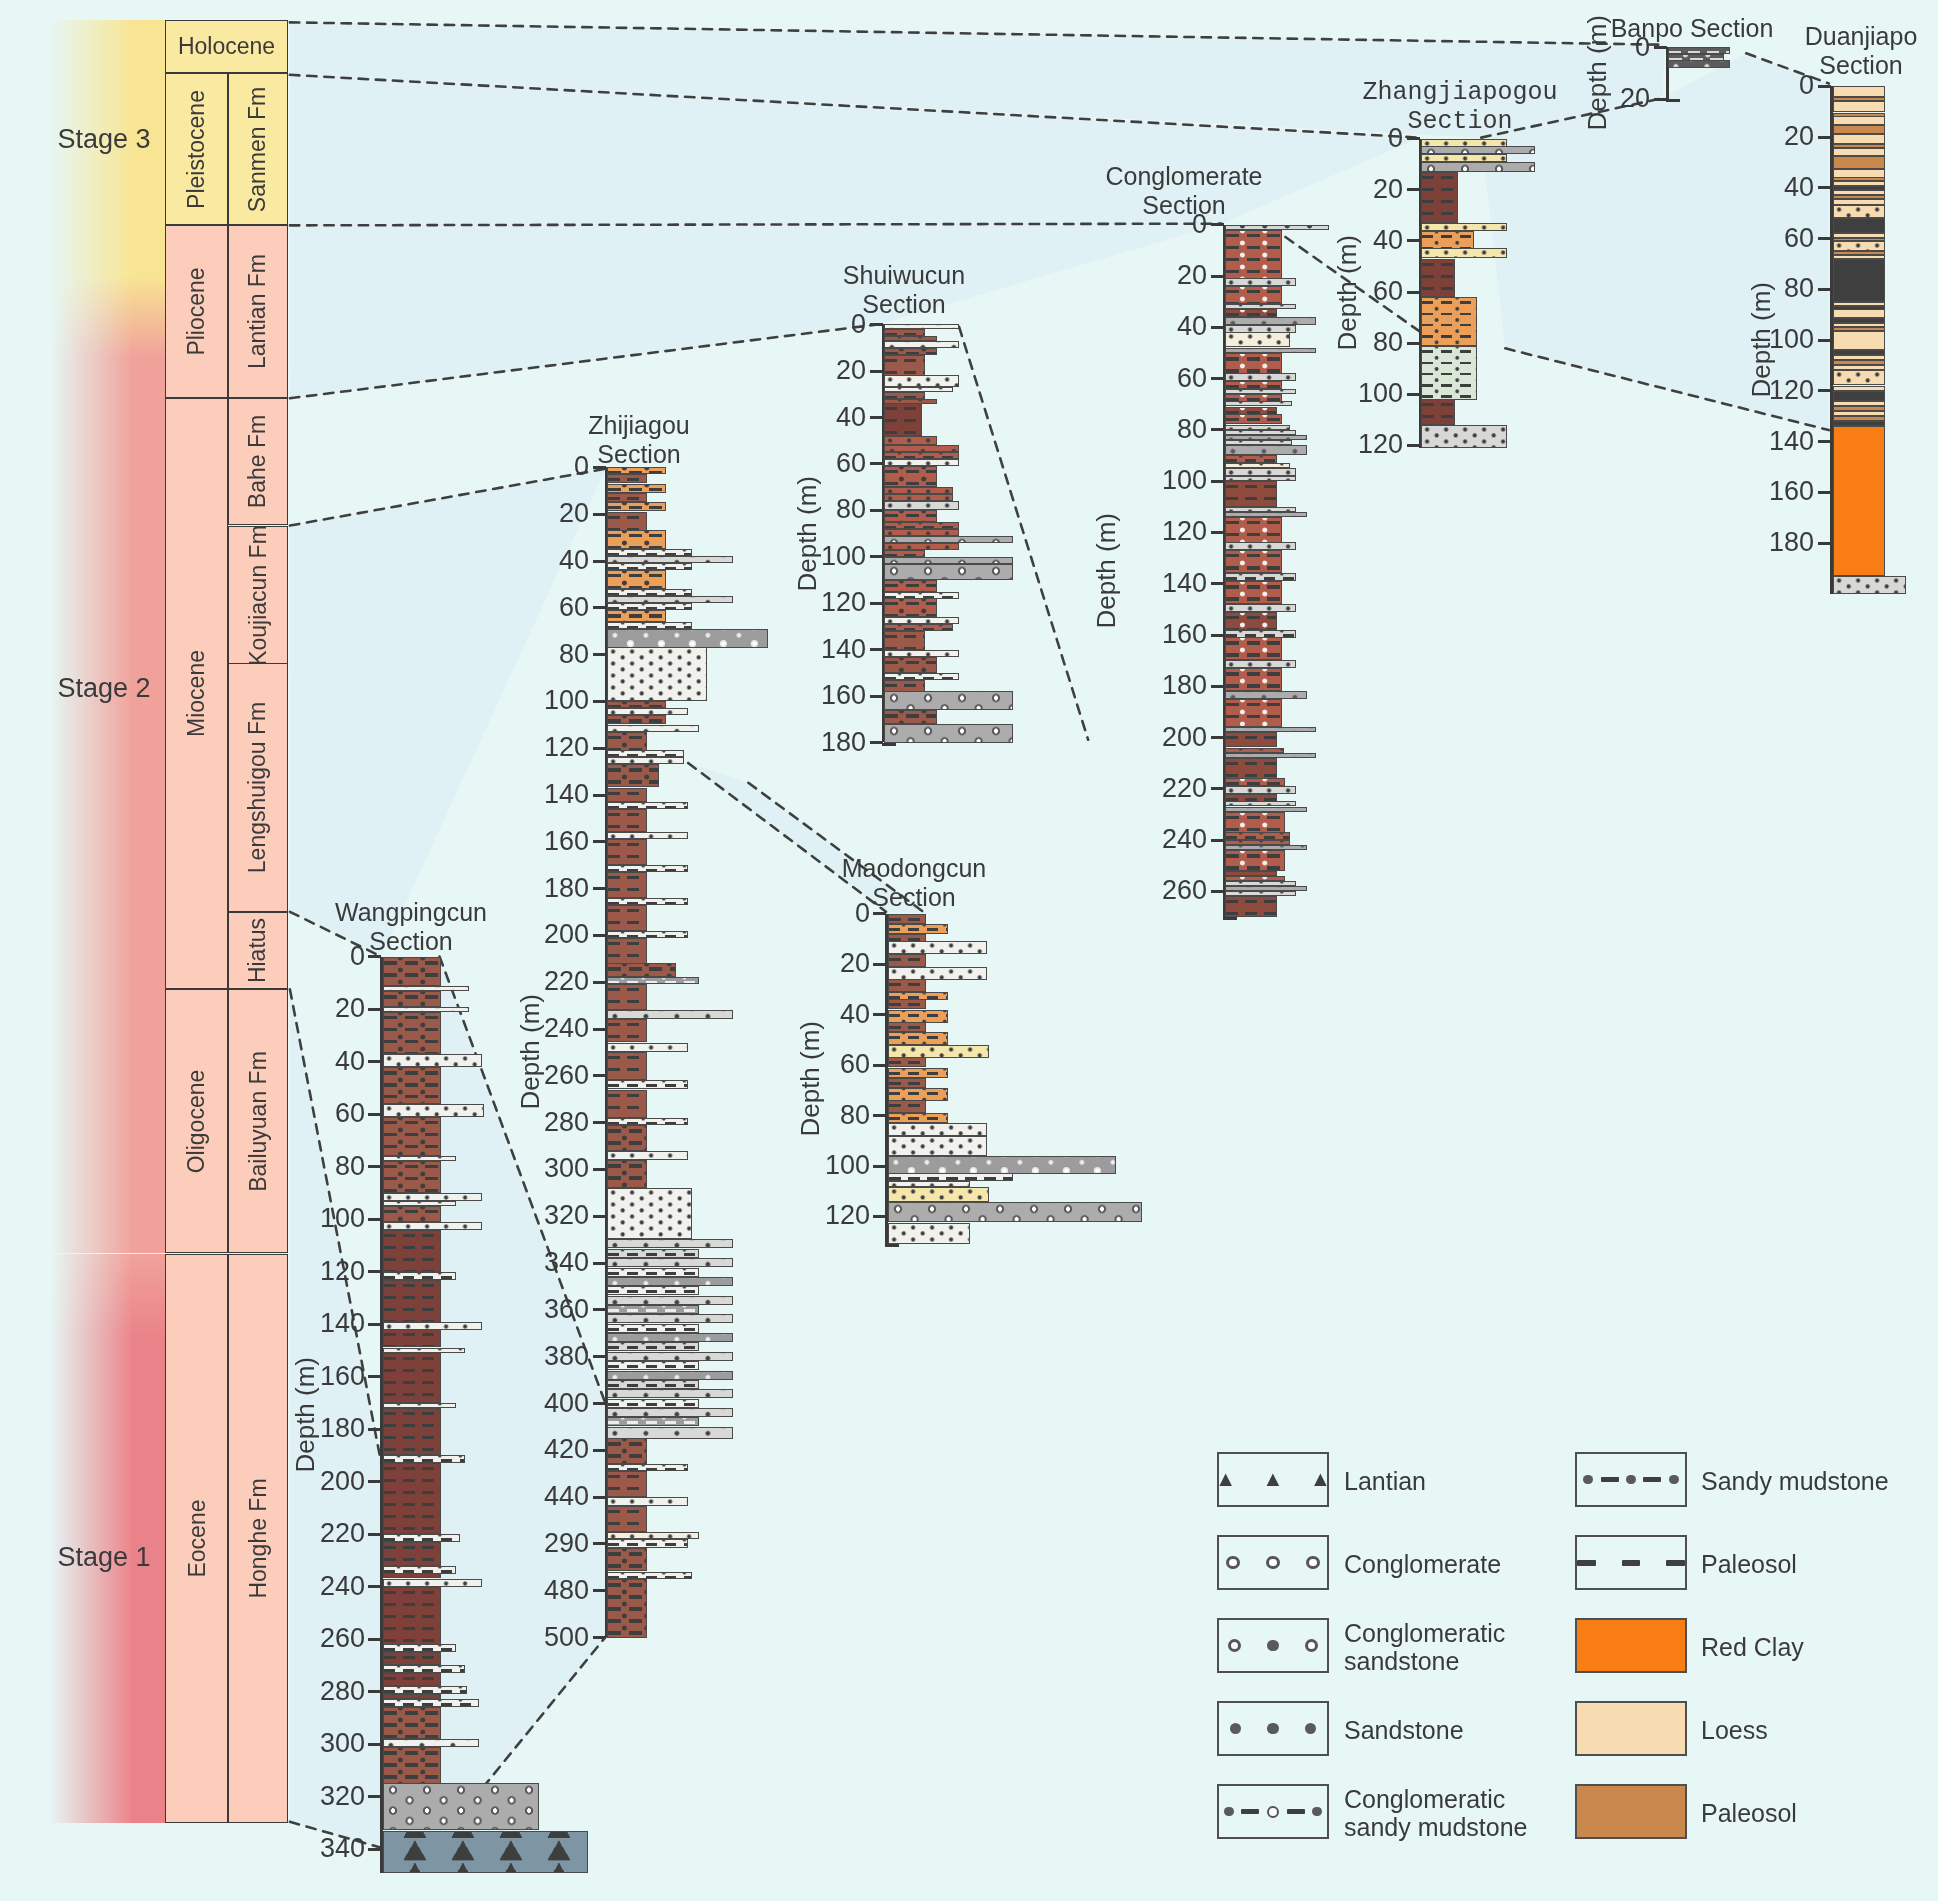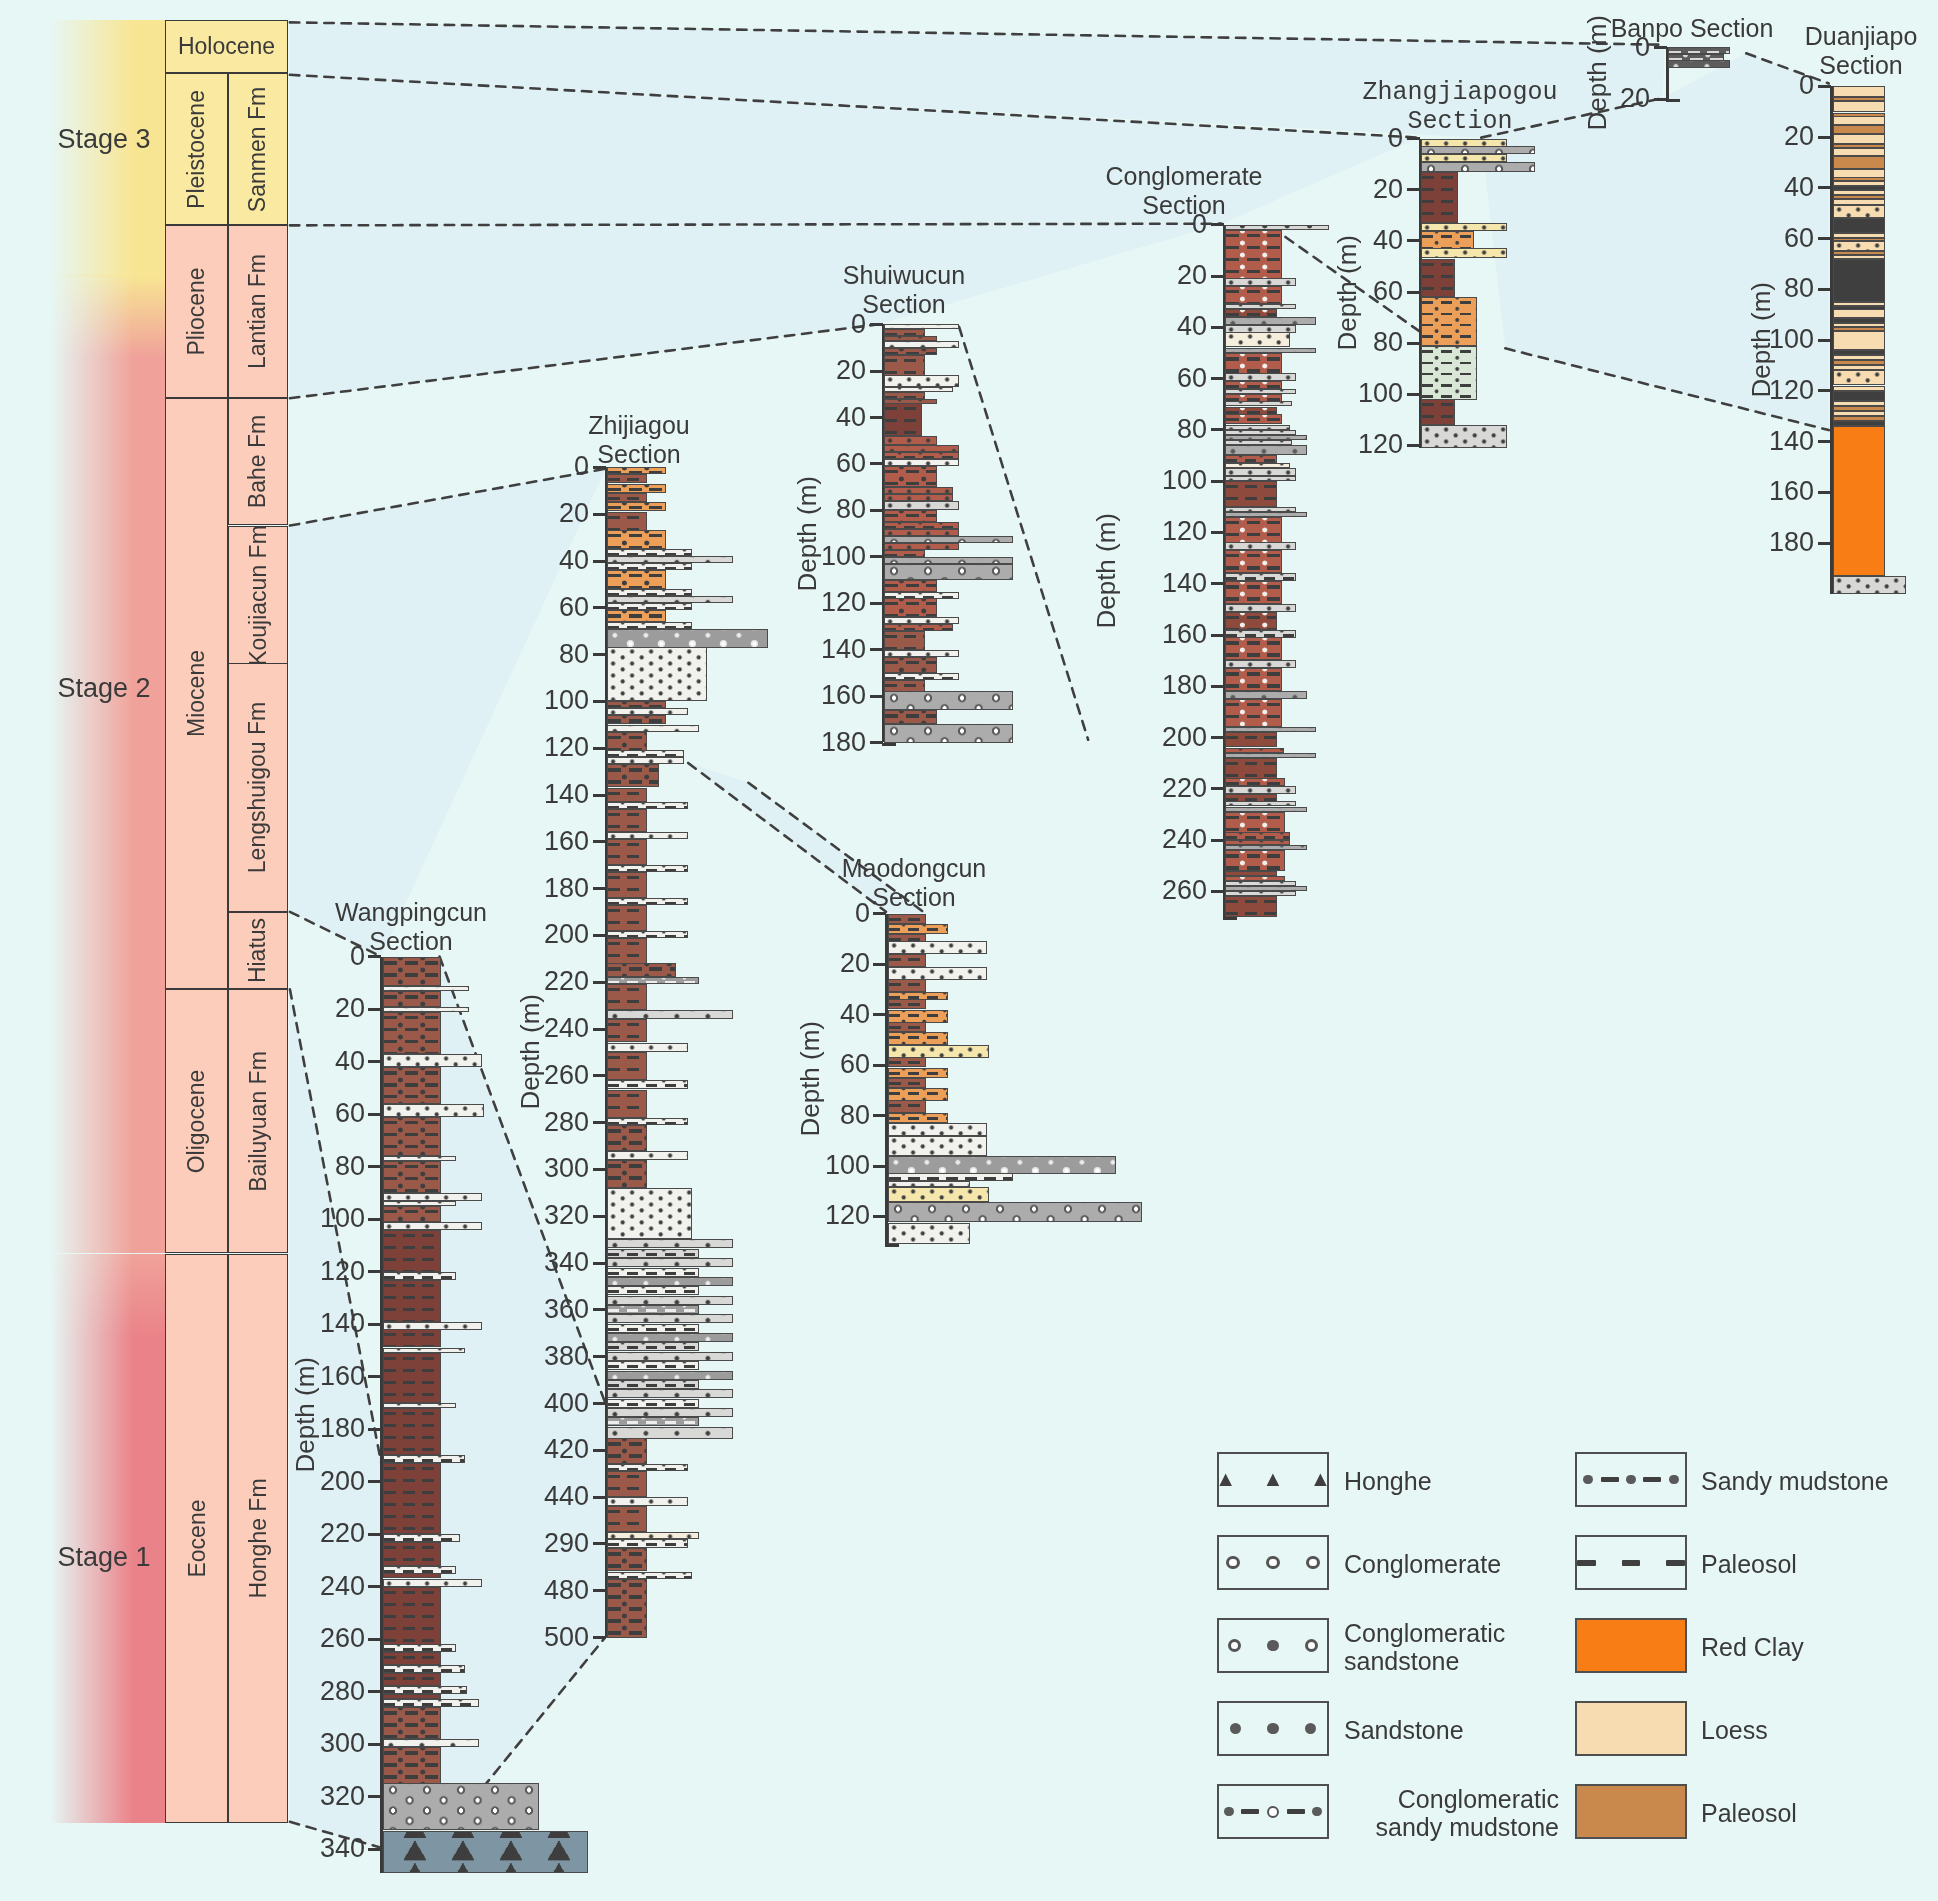--- a/index.html
+++ b/index.html
@@ -682,21 +682,21 @@
       <div class="bed" style="left: 1833px; top: 416px; width: 52px; height: 5.1px; border-width: 0.9px; background-color: rgb(201, 137, 77);"></div>
       <div class="bed" style="left: 1833px; top: 421px; width: 52px; height: 5.1px; border-width: 0.9px; background-color: rgb(63, 63, 63);"></div>
       <div class="bed" style="left: 1833px; top: 426px; width: 52px; height: 150px; border-width: 1.7px; background-color: rgb(248, 125, 21);"></div>
       <div class="bed" style="left: 1833px; top: 576px; width: 73px; height: 18px; border-width: 1.7px; background-color: rgb(216, 216, 214); background-image: radial-gradient(circle, rgb(62, 62, 62) 1.7px, rgba(0, 0, 0, 0) 2.5px), radial-gradient(circle, rgb(62, 62, 62) 1.7px, rgba(0, 0, 0, 0) 2.5px); background-size: 19px 12px, 19px 12px; background-position: 5.2px 3.4px, 14.6px 9.5px;"></div>
     </div>
     <div class="legend-swatch" style="left: 1217px; top: 1452px;">
       <div class="g-tri">▲</div>
       <div class="g-tri">▲</div>
       <div class="g-tri">▲</div>
     </div>
-    <div class="legend-label" style="left: 1344px; top: 1467px;">Honghe</div>
+    <div class="legend-label" style="left: 1344px; top: 1467px;">Lantian</div>
     <div class="legend-swatch" style="left: 1217px; top: 1535px;">
       <div class="g-ring"></div>
       <div class="g-ring"></div>
       <div class="g-ring"></div>
     </div>
     <div class="legend-label" style="left: 1344px; top: 1550px;">Conglomerate</div>
     <div class="legend-swatch" style="left: 1217px; top: 1618px;">
       <div class="g-ring"></div>
       <div class="g-dot"></div>
       <div class="g-ring"></div>
@@ -708,21 +708,21 @@
       <div class="g-dot"></div>
     </div>
     <div class="legend-label" style="left: 1344px; top: 1716px;">Sandstone</div>
     <div class="legend-swatch compact" style="left: 1217px; top: 1784px;">
       <div class="g-dot"></div>
       <div class="g-dash"></div>
       <div class="g-ring"></div>
       <div class="g-dash"></div>
       <div class="g-dot"></div>
     </div>
-    <div class="legend-label" style="left: 1344px; top: 1785px; text-align: right;">Conglomeratic sandy mudstone</div>
+    <div class="legend-label" style="left: 1344px; top: 1785px;">Conglomeratic sandy mudstone</div>
     <div class="legend-swatch compact" style="left: 1575px; top: 1452px;">
       <div class="g-dot"></div>
       <div class="g-dash"></div>
       <div class="g-dot"></div>
       <div class="g-dash"></div>
       <div class="g-dot"></div>
     </div>
     <div class="legend-label" style="left: 1701px; top: 1467px;">Sandy mudstone</div>
     <div class="legend-swatch" style="left: 1575px; top: 1535px;">
       <div class="g-dash"></div>

